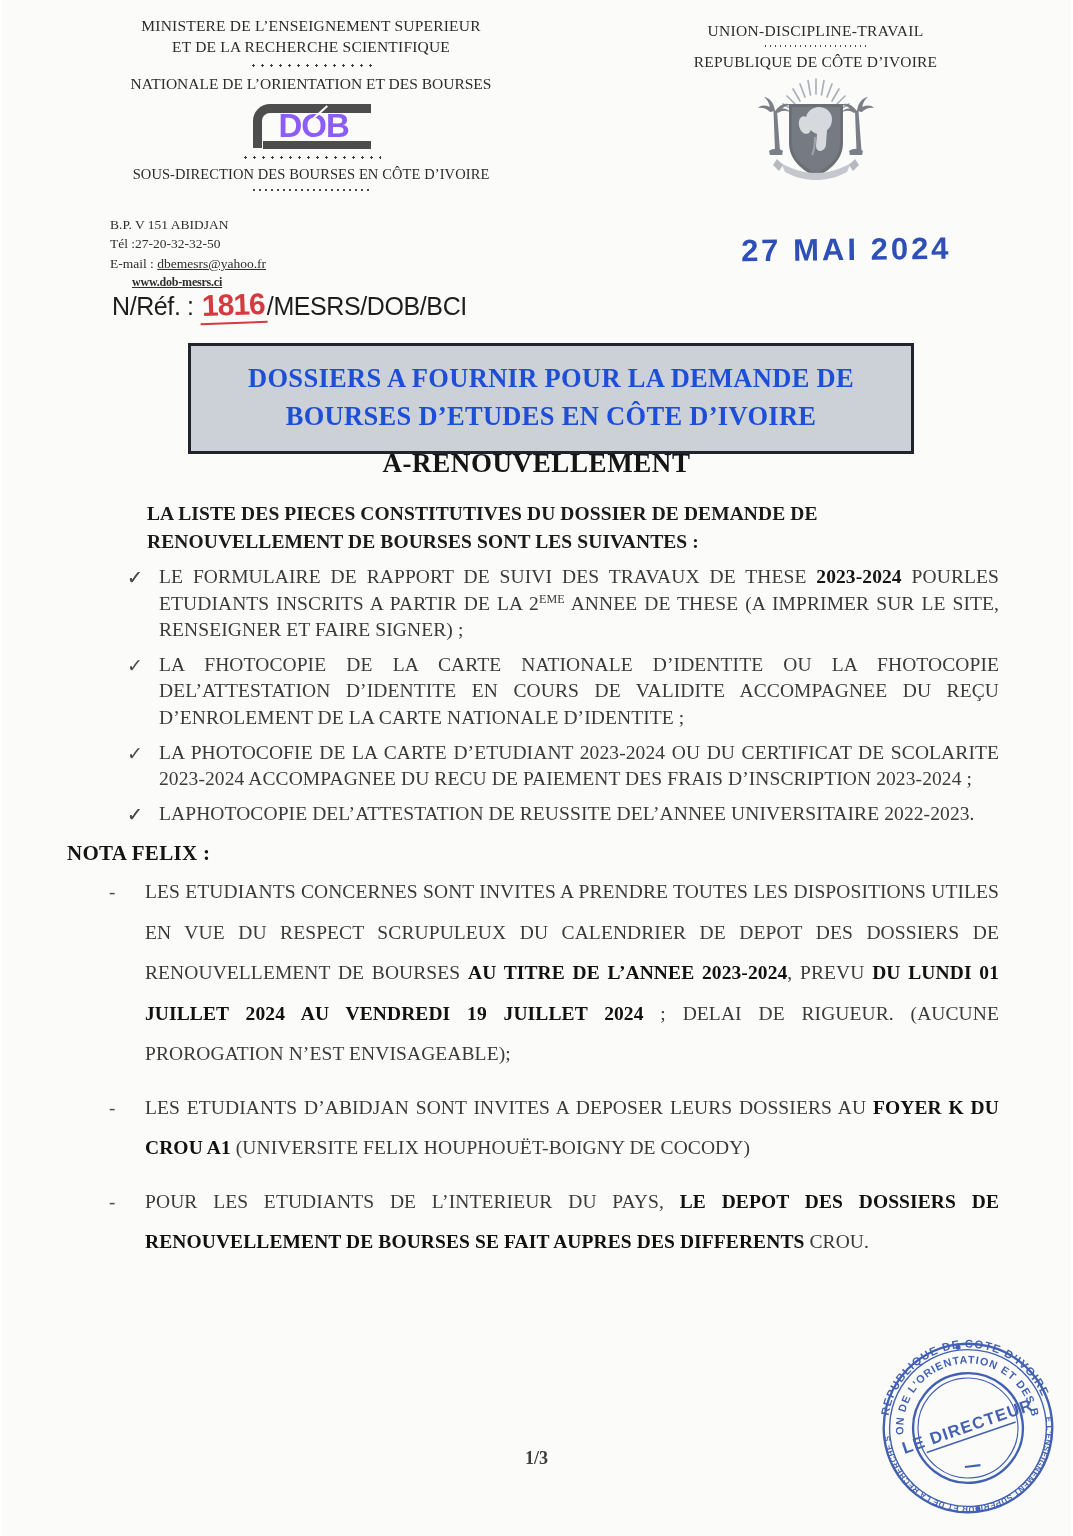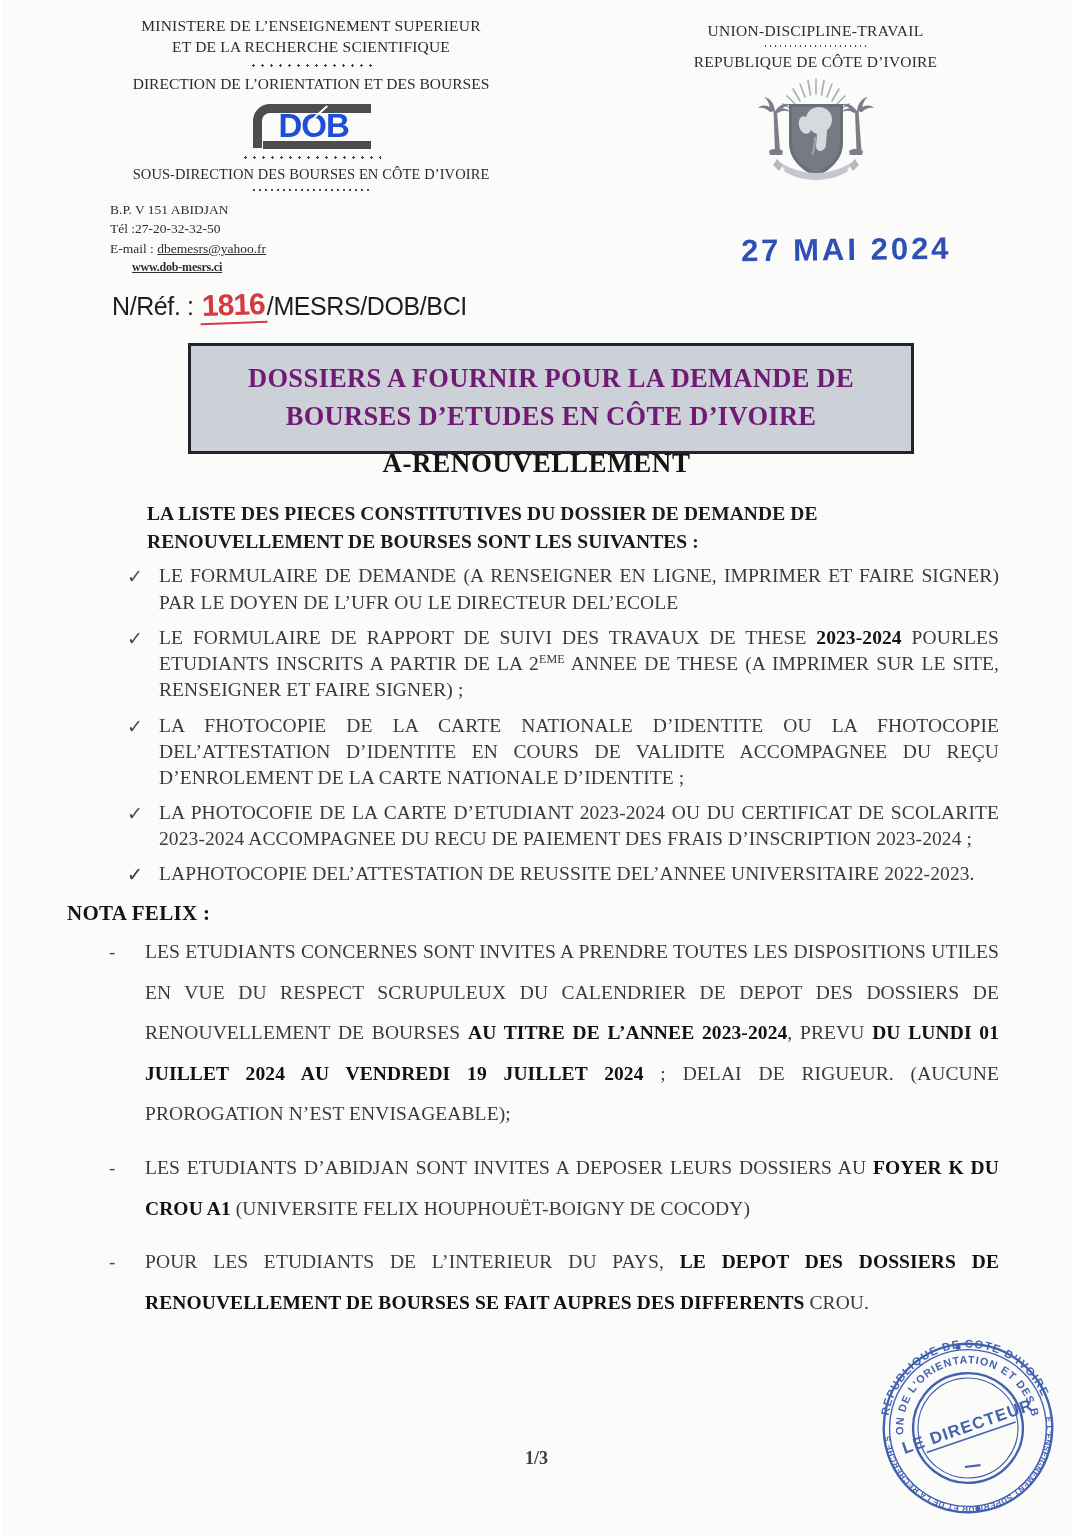--- a/index.html
+++ b/index.html
@@ -100,41 +100,41 @@
     width: 108px; height: 8px;
     background: #4d4d4d;
   }
   .dob-text {
     position: absolute;
     left: 30px; top: 4px;
     font-family: "Liberation Sans", "DejaVu Sans", sans-serif;
     font-weight: bold;
     font-size: 33px;
     letter-spacing: -1px;
-    color: #1d4ed8;
+    color: #8b5cf6;
     line-height: 40px;
   }
   .dob-slash {
     position: absolute;
     left: 60px; top: 10px;
     width: 21px; height: 2px;
     background: #fbfbfa;
     transform: rotate(-42deg);
     z-index: 2;
   }
 
   .sousdir {
     font-size: 14.5px;
     color: #2b2b2b;
     white-space: nowrap;
     letter-spacing: .1px;
   }
 
   .contact {
-    margin-top: 9px;
+    margin-top: 24px;
     text-align: left;
     padding-left: 48px;
     font-size: 13.5px;
     line-height: 1.44;
     color: #2e2e2e;
   }
   .contact .u { text-decoration: underline; }
   .contact .site {
     display: block;
     padding-left: 22px;
@@ -214,21 +214,21 @@
     border: 3px solid #20242c;
     padding: 14px 12px 16px 12px;
     text-align: center;
   }
   .titlebox .tline {
     font-family: "Liberation Serif", "DejaVu Serif", serif;
     font-weight: bold;
     font-size: 26.5px;
     letter-spacing: .3px;
     line-height: 1.42;
-    color: #701a75;
+    color: #1d4ed8;
   }
 
   .subtitle {
     position: absolute;
     left: 0; right: 0;
     top: 448px;
     text-align: center;
     font-weight: bold;
     font-size: 27px;
     letter-spacing: .6px;
@@ -336,21 +336,21 @@
 <div class="page">
 
   <div class="header">
 
     <div class="hdr-left">
       <div class="ministry-line">MINISTERE DE L’ENSEIGNEMENT SUPERIEUR</div>
       <div class="ministry-line">ET DE LA RECHERCHE SCIENTIFIQUE</div>
 
       <div class="dotdivider"></div>
 
-      <div class="direction-line">DIRECTION DE L’ORIENTATION ET DES BOURSES</div>
+      <div class="direction-line">NATIONALE DE L’ORIENTATION ET DES BOURSES</div>
 
       <div class="dob-logo">
         <div class="dob-bar-top"></div>
         <div class="dob-hook"></div>
         <div class="dob-text">DOB</div>
         <div class="dob-slash"></div>
         <div class="dob-bar-bottom"></div>
       </div>
 
       <div class="dotdivider wide"></div>
@@ -432,21 +432,21 @@
     <div class="tline">BOURSES D’ETUDES EN CÔTE D’IVOIRE</div>
   </div>
 
   <div class="subtitle">A-RENOUVELLEMENT</div>
 
   <div class="body">
 
     <div class="intro">LA LISTE DES PIECES CONSTITUTIVES DU DOSSIER DE DEMANDE DE RENOUVELLEMENT DE BOURSES SONT LES SUIVANTES :</div>
 
     <ul class="checklist">
-      <li><span class="check">✓</span><span>LE FORMULAIRE DE DEMANDE (A RENSEIGNER EN LIGNE, IMPRIMER ET FAIRE SIGNER) PAR LE DOYEN DE L’UFR OU LE DIRECTEUR DEL’ECOLE</span></li>
+      <li><span class="check">✓</span></li>
       <li><span class="check">✓</span><span>LE FORMULAIRE DE RAPPORT DE SUIVI DES TRAVAUX DE THESE <b>2023-2024</b> POURLES ETUDIANTS INSCRITS A PARTIR DE LA 2<sup>EME</sup> ANNEE DE THESE (A IMPRIMER  SUR LE SITE, RENSEIGNER ET FAIRE SIGNER) ;</span></li>
       <li><span class="check">✓</span><span>LA FHOTOCOPIE DE LA CARTE NATIONALE D’IDENTITE OU LA FHOTOCOPIE DEL’ATTESTATION D’IDENTITE EN COURS DE VALIDITE ACCOMPAGNEE DU REÇU D’ENROLEMENT DE LA CARTE NATIONALE D’IDENTITE ;</span></li>
       <li><span class="check">✓</span><span>LA PHOTOCOFIE DE LA CARTE D’ETUDIANT 2023-2024 OU DU CERTIFICAT DE SCOLARITE 2023-2024 ACCOMPAGNEE DU RECU DE PAIEMENT DES FRAIS D’INSCRIPTION 2023-2024 ;</span></li>
       <li><span class="check">✓</span></li>
       <li><span class="check">✓</span><span>LAPHOTOCOPIE DEL’ATTESTATION DE REUSSITE DEL’ANNEE UNIVERSITAIRE 2022-2023.</span></li>
     </ul>
 
     <div class="nota">NOTA FELIX :</div>
 
     <ul class="notalist">

